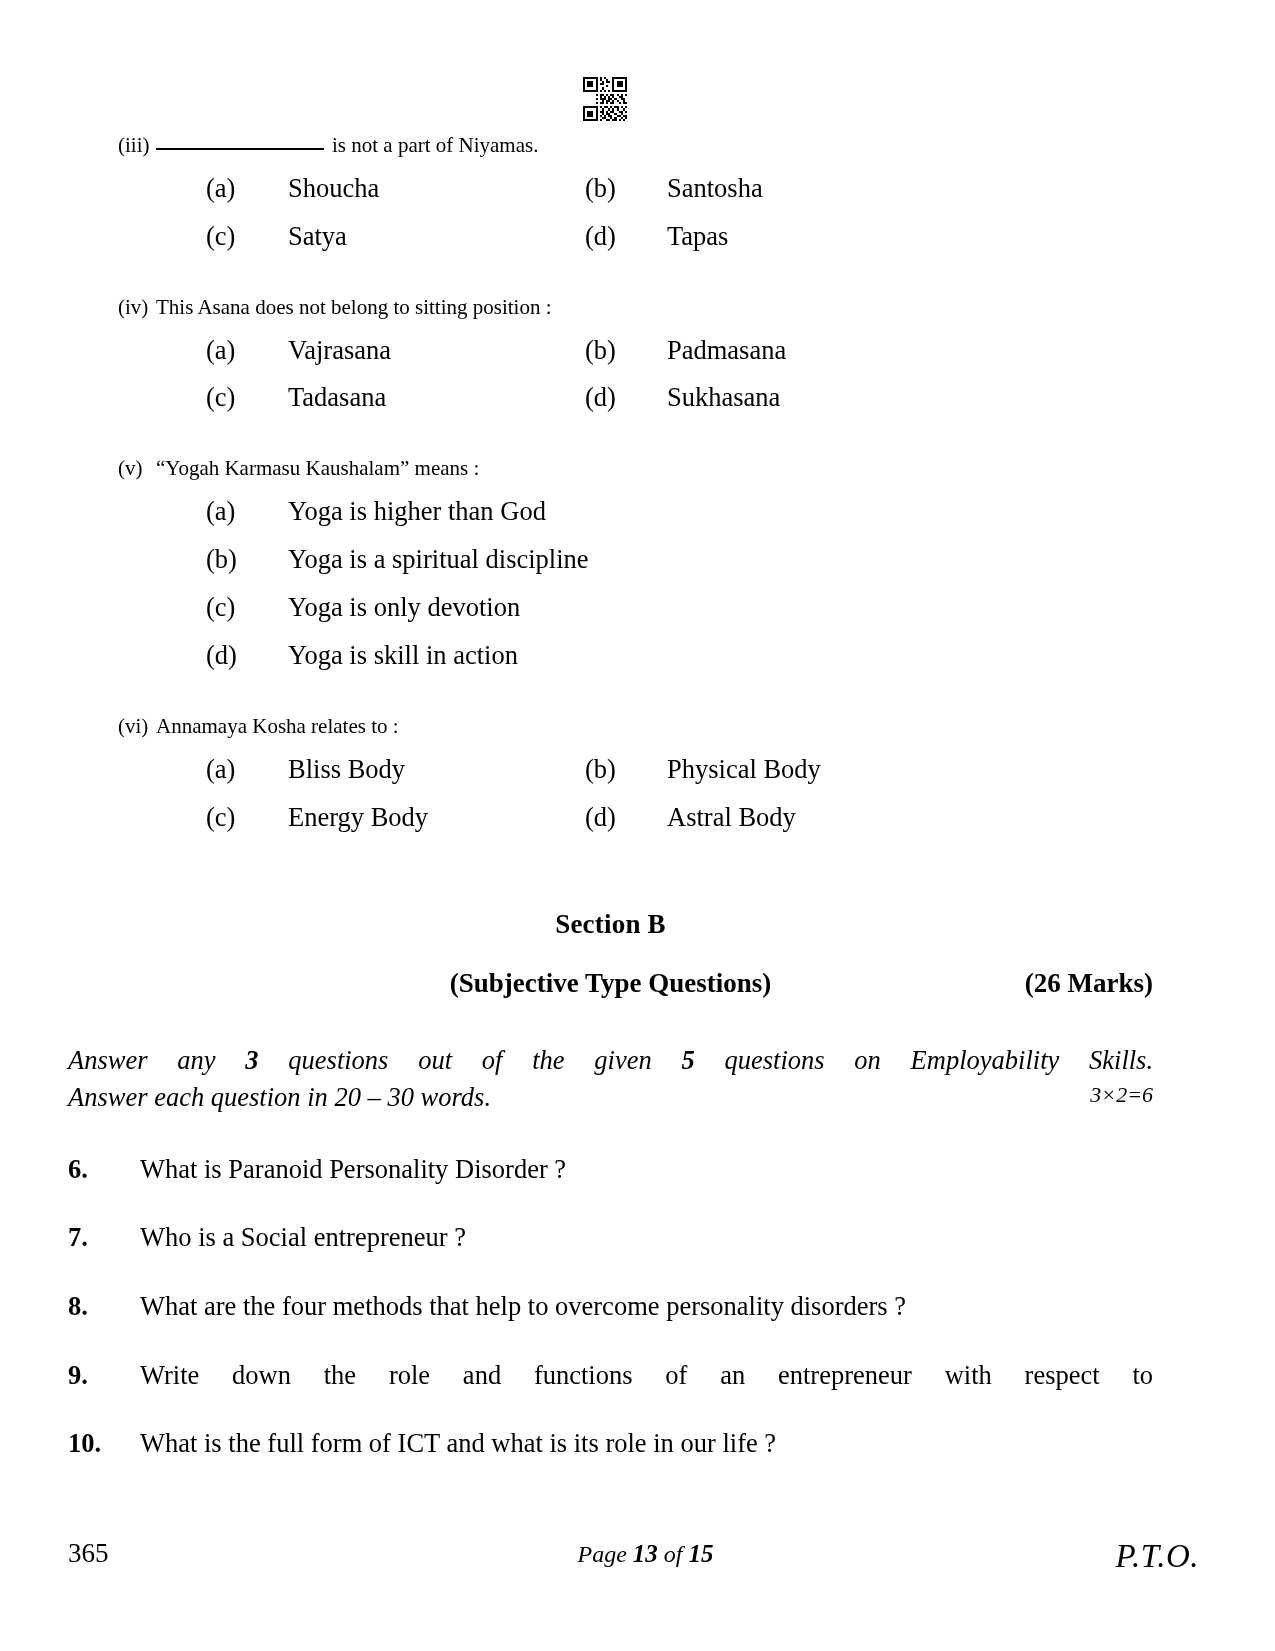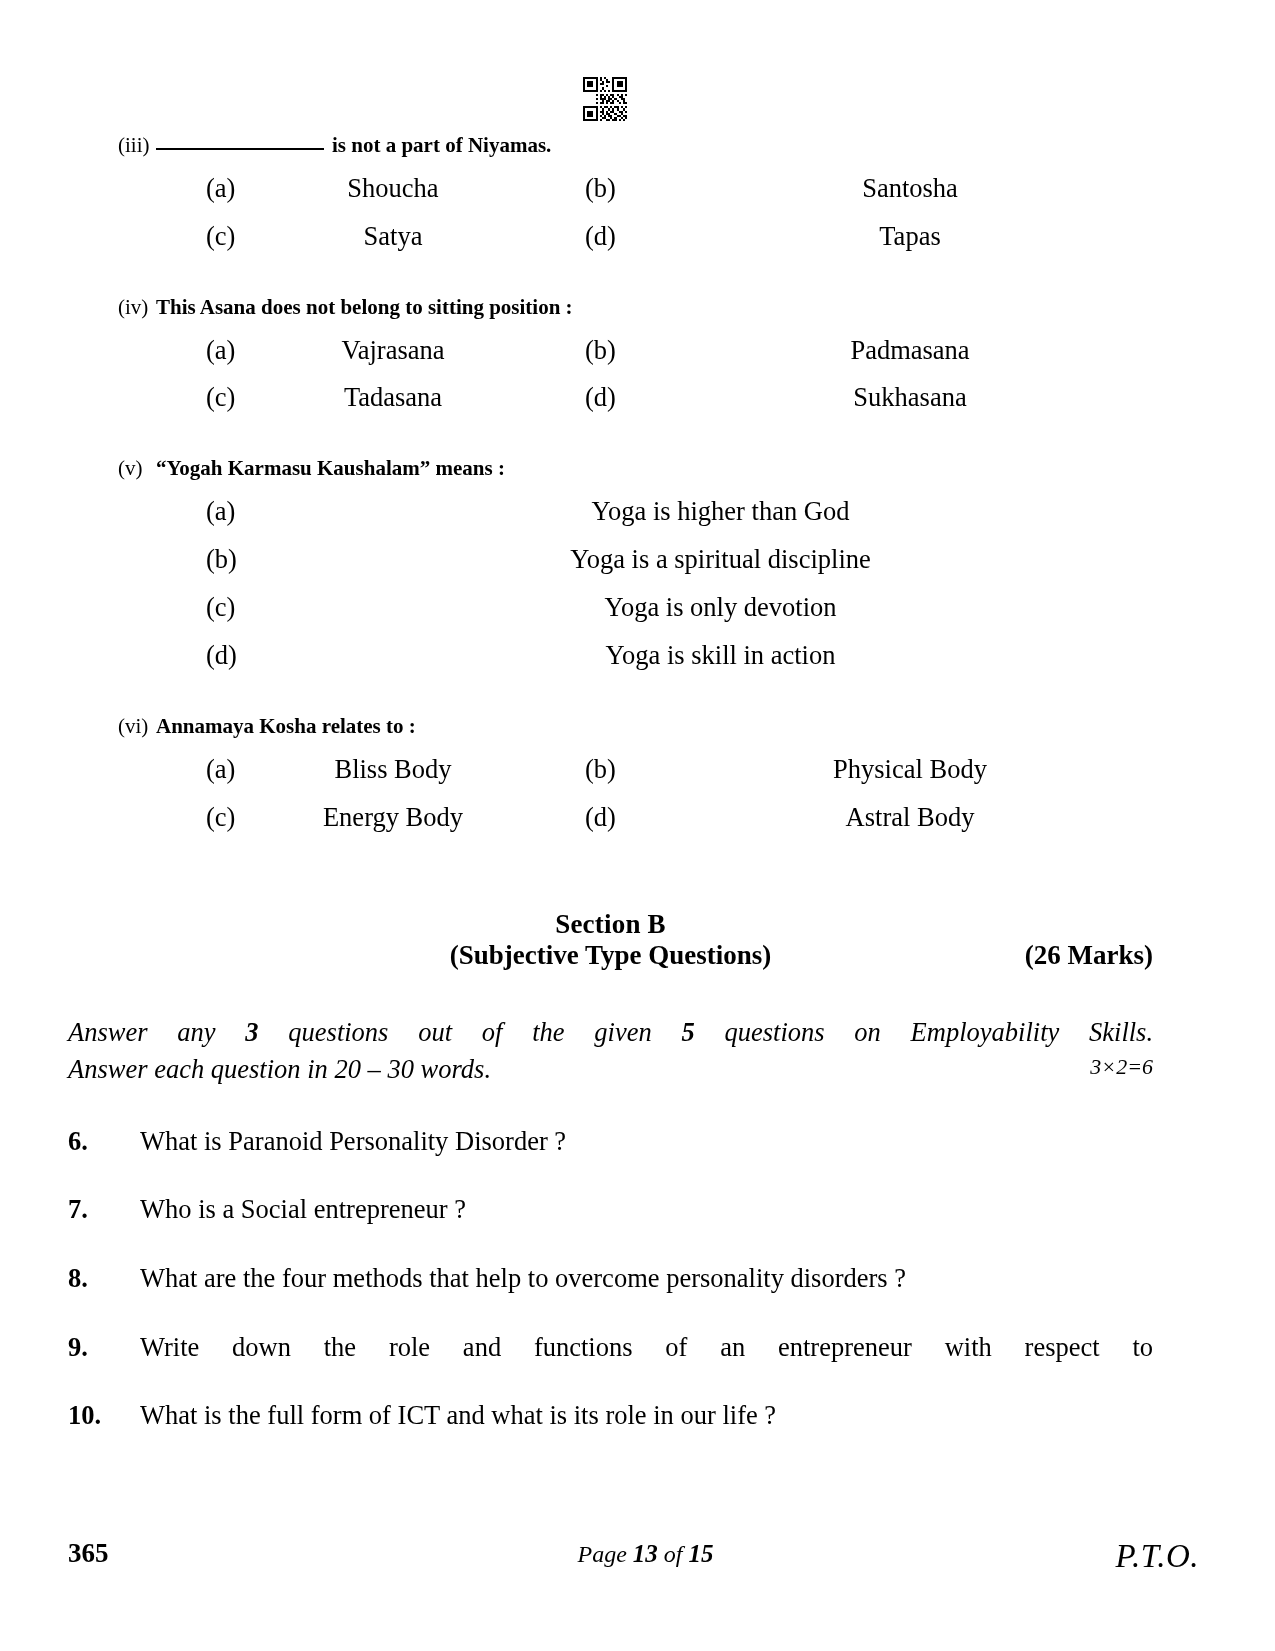--- a/index.html
+++ b/index.html
@@ -53,21 +53,21 @@
     line-height: 1.28;
     margin-bottom: 13px;
   }
   .q-roman {
     width: 88px;
     flex: 0 0 88px;
     text-align: left;
     padding-left: 50px;
     box-sizing: border-box;
   }
-  .q-stem-text { flex: 1 1 auto; font-weight: bold; }
+  .q-stem-text { flex: 1 1 auto; }
 
   .blank-rule {
     display: inline-block;
     width: 168px;
     border-bottom: 2px solid #000;
     vertical-align: 2px;
     margin-right: 8px;
   }
 
   
@@ -82,33 +82,34 @@
     align-items: flex-start;
   }
   .opt-cell.col-a { width: 430px; flex: 0 0 430px; padding-left: 138px; box-sizing: border-box; }
   .opt-cell.col-b { flex: 1 1 auto; padding-left: 87px; box-sizing: border-box; }
   .opt-cell.full  { width: 100%; padding-left: 138px; box-sizing: border-box; }
 
   .opt-key {
     width: 82px;
     flex: 0 0 82px;
   }
-  .opt-text { flex: 1 1 auto; text-align: center; }
+  .opt-text { flex: 1 1 auto; }
   .gap-med   { height: 26px; }
 
   
   .section-title {
     text-align: center;
     font-size: 27px;
     font-weight: bold;
     margin-top: 74px;
     letter-spacing: 0.2px;
   }
   .subtitle-row {
     position: relative;
+    margin-top: 28px;
     height: 34px;
   }
   .subtitle-center {
     text-align: center;
     font-size: 27px;
     font-weight: bold;
   }
   .subtitle-marks {
     position: absolute;
     right: 0;
@@ -167,21 +168,21 @@
     position: absolute;
     left: 68px;
     right: 68px;
     bottom: 73px;
     height: 40px;
   }
   .footer-left {
     position: absolute;
     left: 0; top: 0;
     font-size: 27px;
-    font-weight: bold;
+    font-weight: normal;
   }
   .footer-center {
     position: absolute;
     left: 16px; right: 0; top: 2px;
     text-align: center;
     font-size: 24px;
     font-style: italic;
   }
   .footer-center b { font-weight: bold; font-style: italic; font-size: 25px; }
   .footer-right {

